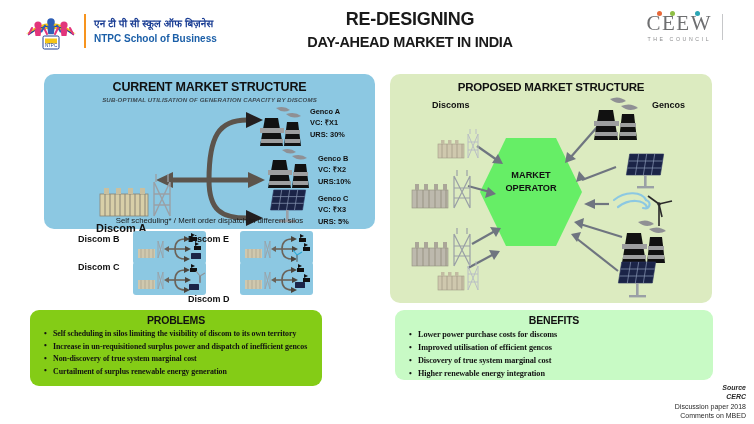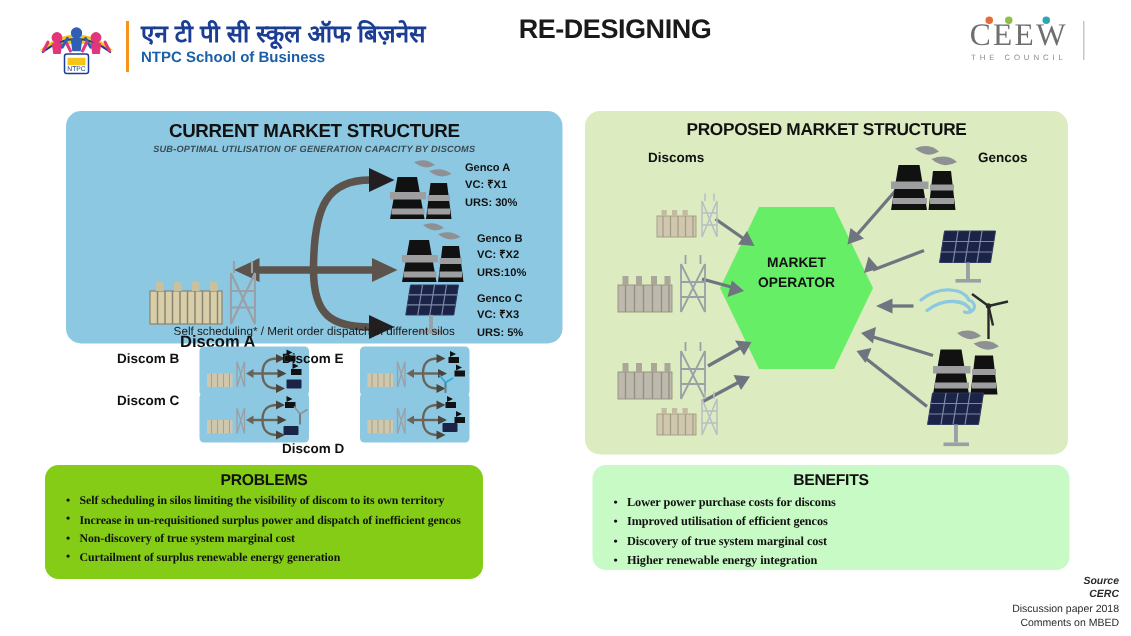--- a/index.html
+++ b/index.html
@@ -11,21 +11,21 @@
   }
   #page { position: relative; width: 754px; height: 424px; background: #fff; }
 
   
   .header { position: absolute; left: 0; top: 0; width: 754px; height: 62px; }
 
   .ntpc-block { position: absolute; left: 22px; top: 8px; display: flex; align-items: center; }
   .ntpc-logo { width: 58px; height: 46px; position: relative; }
   .ntpc-divider { width: 2px; height: 34px; background: #F7941E; margin: 0 8px 0 4px; }
   .ntpc-text { display: flex; flex-direction: column; justify-content: center; }
-  .ntpc-hindi { font-size: 16px; font-weight: bold; color: #1B3E94; line-height: 15px; letter-spacing: 0.1px; }
+  .ntpc-hindi { font-size: 10px; font-weight: bold; color: #1B3E94; line-height: 15px; letter-spacing: 0.1px; }
   .ntpc-eng { font-size: 10px; font-weight: bold; color: #1B5FA8; line-height: 16px; }
 
   .title-block { position: absolute; left: 260px; top: 8px; width: 300px; text-align: center; }
   .title-main { font-size: 18px; font-weight: bold; color: #1a1a1a; letter-spacing: -0.3px; line-height: 22px; }
   .title-sub { font-size: 14.5px; font-weight: bold; color: #1a1a1a; letter-spacing: -0.3px; line-height: 20px; margin-top: 2px; }
 
   .ceew-block { position: absolute; right: 22px; top: 12px; display: flex; align-items: center; }
   .ceew-left { position: relative; text-align: center; padding-right: 10px; }
   .ceew-dots { position: absolute; top: -1px; left: 10px; width: 60px; height: 6px; }
   .ceew-dot { position: absolute; width: 5px; height: 5px; border-radius: 50%; }
@@ -55,21 +55,21 @@
     position: absolute; left: 390px; top: 74px; width: 322px; height: 229px;
     background: #DCEBC0; border-radius: 10px;
   }
   .panel-proposed .p-title {
     text-align: center; font-size: 11.5px; font-weight: bold; color: #111; margin-top: 7px; letter-spacing: -0.2px;
   }
   .lbl-discoms { position: absolute; left: 42px; top: 26px; font-size: 9px; font-weight: bold; color: #111; }
   .lbl-gencos  { position: absolute; right: 27px; top: 26px; font-size: 9px; font-weight: bold; color: #111; }
 
   
-  .discomA-lbl { position: absolute; left: 52px; top: 148px; font-size: 11px; font-weight: bold; color: #111; margin-left: 24px; }
+  .discomA-lbl { position: absolute; left: 52px; top: 148px; font-size: 11px; font-weight: bold; color: #111; }
 
   
   .genco-txt { position: absolute; font-size: 7.4px; font-weight: bold; color: #111; line-height: 11.3px; }
 
   
   .mini-box { position: absolute; background: #8CC8E2; border-radius: 3px; }
   .mini-lbl { position: absolute; font-size: 9px; font-weight: bold; color: #111; }
 
   
   .box-problems {
@@ -129,20 +129,21 @@
       </div>
       <div class="ntpc-divider"></div>
       <div class="ntpc-text">
         <div class="ntpc-hindi">एन टी पी सी स्कूल ऑफ बिज़नेस</div>
         <div class="ntpc-eng">NTPC School of Business</div>
       </div>
     </div>
 
     <div class="title-block">
       <div class="title-main">RE-DESIGNING</div>
+      <div class="title-sub">DAY-AHEAD MARKET IN INDIA</div>
     </div>
 
     <div class="ceew-block">
       <div class="ceew-left">
         <div class="ceew-dots">
           <span class="ceew-dot" style="left:0;top:0;background:#E8693A"></span>
           <span class="ceew-dot" style="left:13px;top:0;background:#8FBF45"></span>
           <span class="ceew-dot" style="left:38px;top:0;background:#2BA6B5"></span>
         </div>
         <div class="ceew-word">CEEW</div>

